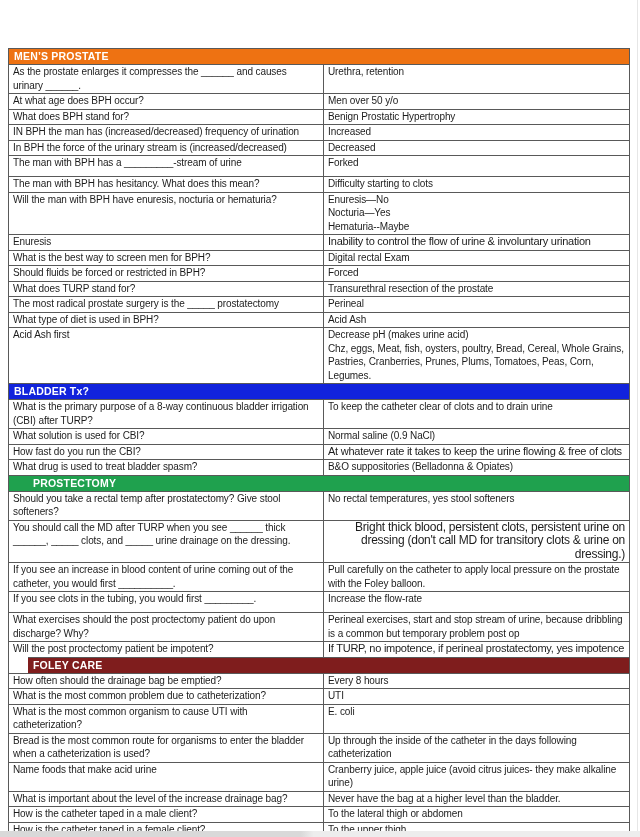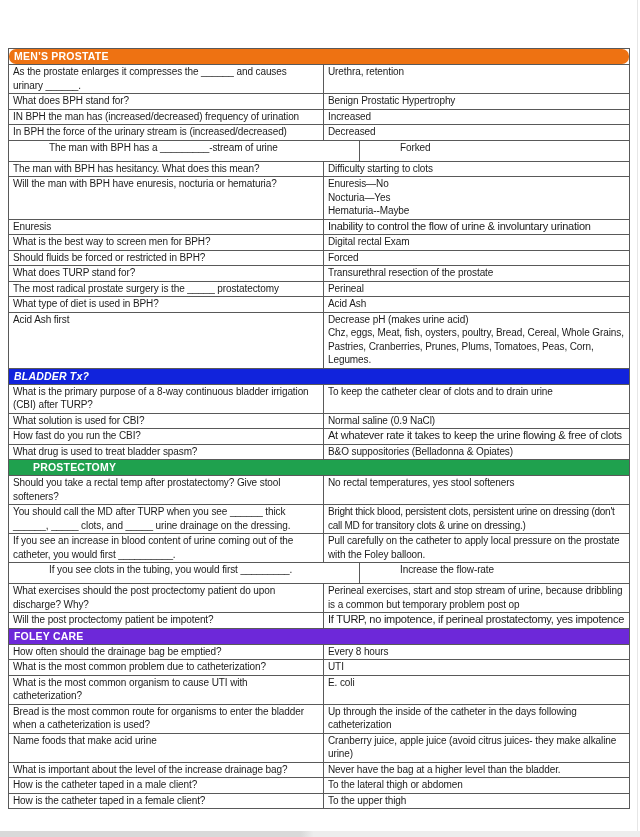--- a/index.html
+++ b/index.html
@@ -56,47 +56,51 @@
     overflow: hidden;
   }
   .cell.q {
     width: 306px;
     flex: none;
     border-right: 1px solid #595959;
   }
   .cell.a {
     flex: 1;
   }
-  .row.tall .cell { min-height: 19px; margin-left: 36px; }
+  .row.tall .cell { min-height: 19px; }
   .cell.condensed {
     font-size: 11px;
     letter-spacing: -0.25px;
     white-space: nowrap;
   }
   #bottom-strip {
     position: absolute;
     left: 0; bottom: 0;
     width: 100%; height: 6px;
     background: linear-gradient(90deg, #d9d9d9 0%, #d9d9d9 47%, #ededed 49%, #ededed 100%);
   }
 </style>
 </head>
 <body>
 
 <div id="page">
   <div id="right-edge"></div>
   <div id="sheet">
   <section>
-    <div class="sec-hdr" style="background: rgb(238, 114, 18); border-radius: 7px;">MEN’S PROSTATE</div>
+    <div class="sec-hdr" style="background: rgb(238, 114, 18);">MEN’S PROSTATE</div>
 
   <div class="row">
     <div class="cell q">As the prostate enlarges it compresses the ______ and causes urinary ______.</div>
     <div class="cell a">Urethra, retention</div>
   </div>
 
+  <div class="row">
+    <div class="cell q">At what age does BPH occur?</div>
+    <div class="cell a">Men over 50 y/o</div>
+  </div>
 
   <div class="row">
     <div class="cell q">What does BPH stand for?</div>
     <div class="cell a">Benign Prostatic Hypertrophy</div>
   </div>
 
   <div class="row">
     <div class="cell q">IN BPH the man has (increased/decreased) frequency of urination</div>
     <div class="cell a">Increased</div>
   </div>
@@ -154,21 +158,21 @@
   </div>
 
   <div class="row">
     <div class="cell q">Acid Ash first</div>
     <div class="cell a">Decrease pH (makes urine acid)
 Chz, eggs, Meat, fish, oysters, poultry, Bread, Cereal, Whole Grains, Pastries, Cranberries, Prunes, Plums, Tomatoes, Peas, Corn, Legumes.</div>
   </div>
 </section>
 
   <section>
-    <div class="sec-hdr" style="background: rgb(17, 35, 220); font-style: italic;">BLADDER Tx?</div>
+    <div class="sec-hdr" style="background: rgb(17, 35, 220);">BLADDER Tx?</div>
 
   <div class="row">
     <div class="cell q">What is the primary purpose of a 8-way continuous bladder irrigation (CBI) after TURP?</div>
     <div class="cell a">To keep the catheter clear of clots and to drain urine</div>
   </div>
 
   <div class="row">
     <div class="cell q">What solution is used for CBI?</div>
     <div class="cell a">Normal saline (0.9 NaCl)</div>
   </div>
@@ -187,21 +191,21 @@
   <section>
     <div class="sec-hdr" style="background: rgb(31, 161, 78); padding-left: 24px;">PROSTECTOMY</div>
 
   <div class="row">
     <div class="cell q">Should you take a rectal temp after prostatectomy? Give stool softeners?</div>
     <div class="cell a">No rectal temperatures, yes stool softeners</div>
   </div>
 
   <div class="row">
     <div class="cell q">You should call the MD after TURP when you see ______ thick ______, _____ clots, and _____ urine drainage on the dressing.</div>
-    <div class="cell a" style="font-size: 10px; letter-spacing: -0.25px;">Bright thick blood, persistent clots, persistent urine on dressing (don't call MD for transitory clots &amp; urine on dressing.)</div>
+    <div class="cell a" style="font-size: 12px; letter-spacing: -0.25px; text-align: right;">Bright thick blood, persistent clots, persistent urine on dressing (don't call MD for transitory clots &amp; urine on dressing.)</div>
   </div>
 
   <div class="row">
     <div class="cell q">If you see an increase in blood content of urine coming out of the catheter, you would first __________.</div>
     <div class="cell a">Pull carefully on the catheter to apply local pressure on the prostate with the Foley balloon.</div>
   </div>
 
   <div class="row tall">
     <div class="cell q">If you see clots in the tubing, you would first _________.</div>
     <div class="cell a">Increase the flow-rate</div>
@@ -212,21 +216,21 @@
     <div class="cell a">Perineal exercises, start and stop stream of urine, because dribbling is a common but temporary problem post op</div>
   </div>
 
   <div class="row">
     <div class="cell q">Will the post proctectomy patient be impotent?</div>
     <div class="cell a condensed">If TURP, no impotence, if perineal prostatectomy, yes impotence</div>
   </div>
 </section>
 
   <section>
-    <div class="sec-hdr" style="background: #6d28d9;">FOLEY CARE</div>
+    <div class="sec-hdr" style="background: #7f1d1d; margin-left: 19px;">FOLEY CARE</div>
 
   <div class="row">
     <div class="cell q">How often should the drainage bag be emptied?</div>
     <div class="cell a">Every 8 hours</div>
   </div>
 
   <div class="row">
     <div class="cell q">What is the most common problem due to catheterization?</div>
     <div class="cell a">UTI</div>
   </div>

